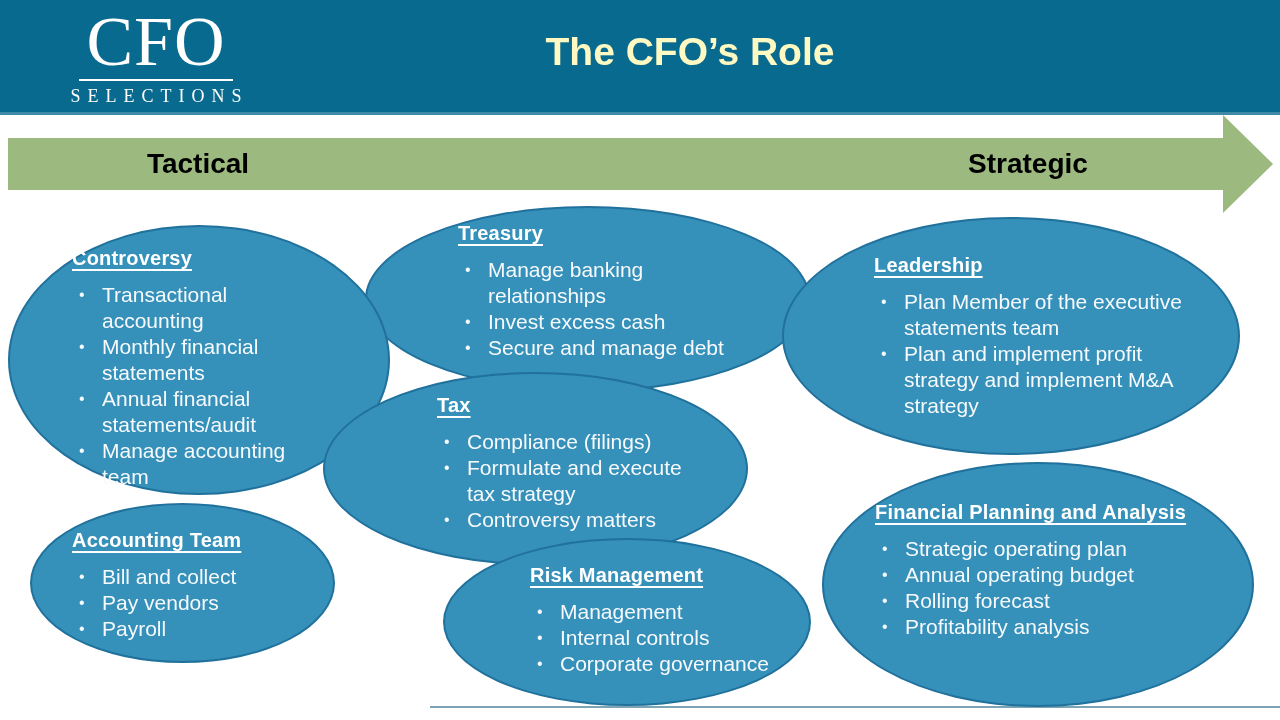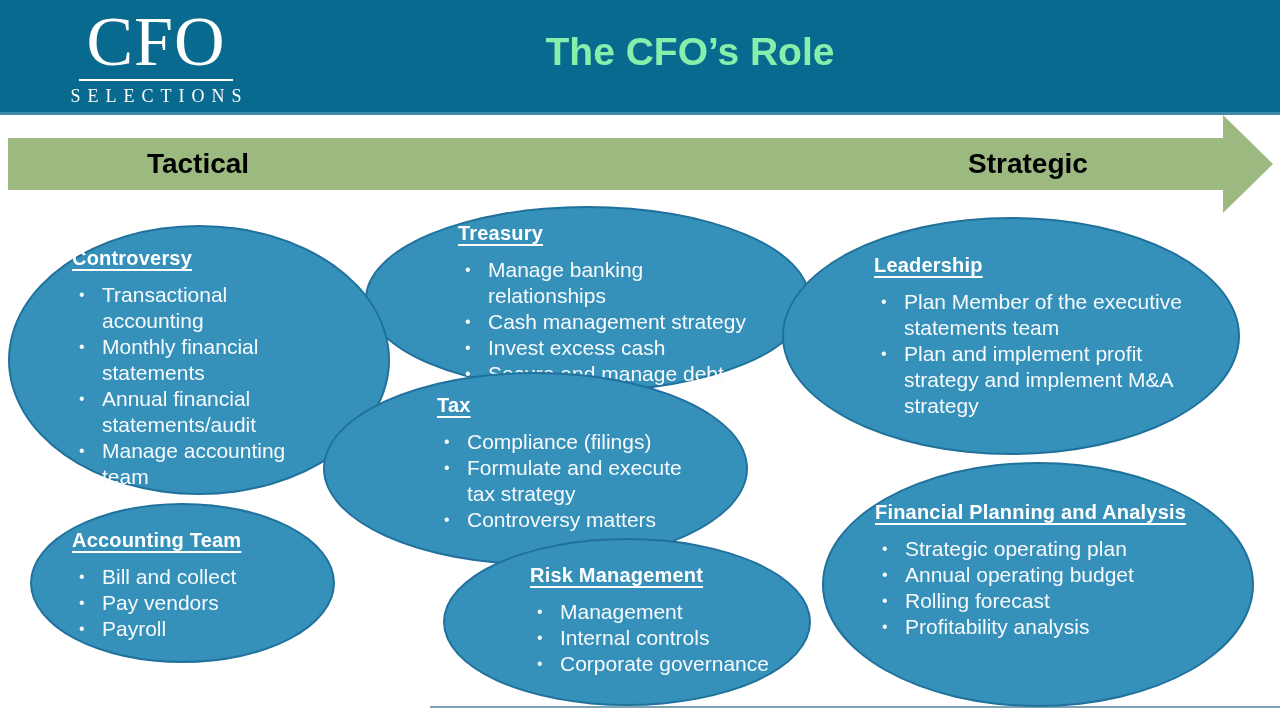--- a/index.html
+++ b/index.html
@@ -19,21 +19,21 @@
     font-family:"Liberation Serif",serif;font-size:70px;line-height:72px;
     letter-spacing:1px;font-weight:400;
   }
   .logo-rule{width:154px;height:2px;background:#fff;margin:1px auto 5px auto;}
   .logo-sel{
     font-family:"Liberation Serif",serif;font-size:18px;letter-spacing:7px;
     margin-right:-7px;line-height:20px;
   }
   .slide-title{
     position:absolute;left:330px;top:30px;width:720px;margin:0;
-    text-align:center;color:#86efac;font-size:39px;font-weight:bold;
+    text-align:center;color:#fef9c3;font-size:39px;font-weight:bold;
     letter-spacing:0px;
   }
   
   .arrow-body{
     position:absolute;left:8px;top:138px;width:1215px;height:52px;
     background:var(--arrow-green);
   }
   .axis-label{
     position:absolute;top:0;height:52px;line-height:52px;
     font-size:28px;font-weight:bold;color:#000000;text-align:center;
@@ -108,21 +108,20 @@
     <span class="axis-label right">Strategic</span>
   </div>
   <div class="arrow-head"></div>
 
   <section class="bubble" id="b-treasury">
     <div class="ellipse"></div>
     <div class="content">
       <h2>Treasury</h2>
       <ul>
         <li><span>Manage banking relationships</span></li>
-        <li><span>Cash management strategy</span></li>
         <li><span>Invest excess cash</span></li>
         <li><span>Secure and manage debt</span></li>
       </ul>
     </div>
   </section>
 
   <section class="bubble" id="b-leadership">
     <div class="ellipse"></div>
     <div class="content">
       <h2>Leadership</h2>

